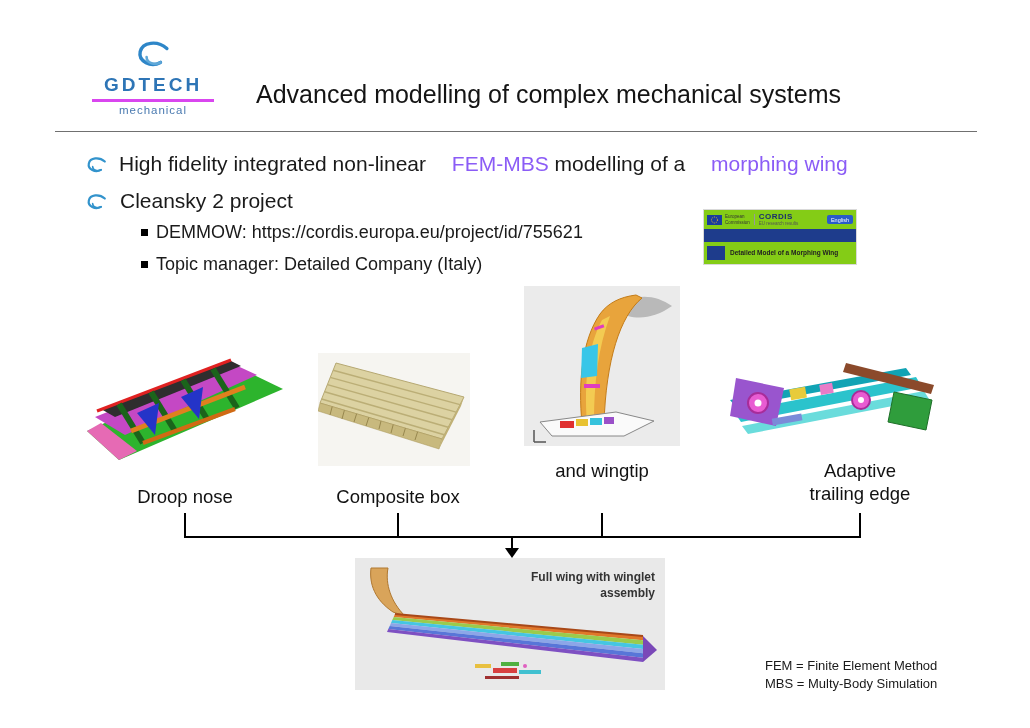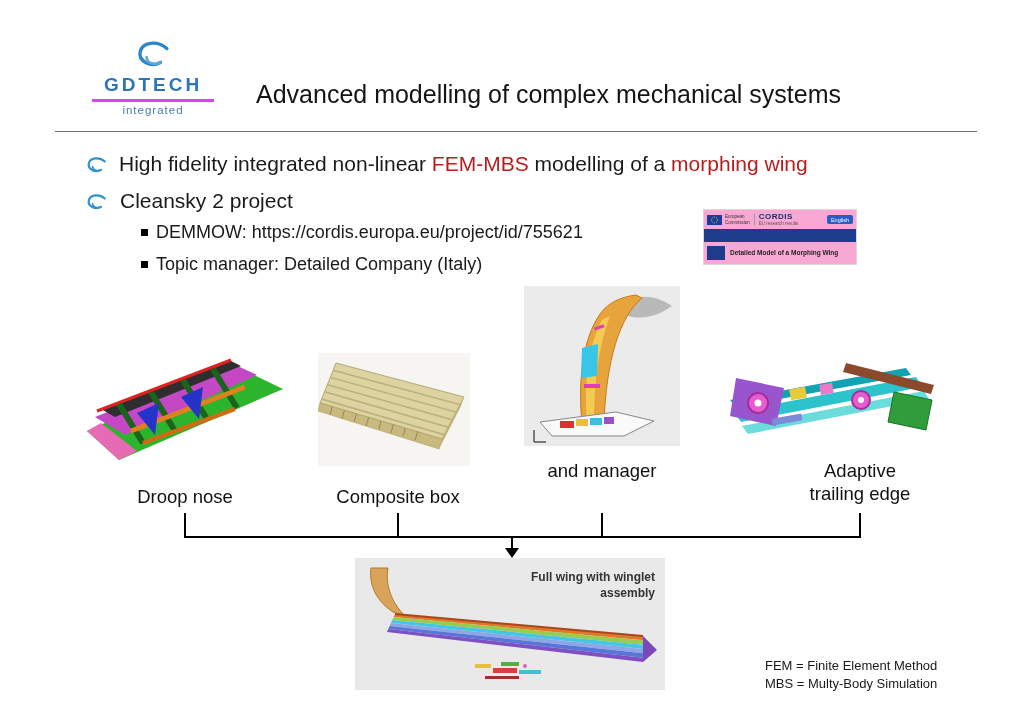--- a/index.html
+++ b/index.html
@@ -13,29 +13,29 @@
   .logo-sub { font-size:11.5px; color:#4A7AB0; margin-top:2px; letter-spacing:1px; }
 
   .title { position:absolute; left:228px; top:80px; font-size:25px; color:#141414;margin-left:28px; }
   .title-rule { position:absolute; left:55px; top:131px; width:922px; height:1px; background:#707070; }
 
   .bullet { position:absolute; display:flex; align-items:flex-start; gap:11px; }
   .bullet-icon { width:23px; height:20px; margin-top:4px; flex:0 0 auto; }
   .bullet-text { font-size:21px; white-space:pre-wrap; }
   .b1 { left:85px; top:152px; }
   .b2 { left:85px; top:189px;gap:12px; }
-  .hl { color:#b91c1c; }
+  .hl { color:#8b5cf6;margin-left:20px; }
 
   .subbullet { position:absolute; display:flex; align-items:flex-start; gap:8px; }
   .sq { width:7px; height:7px; background:#000; margin-top:7px; flex:0 0 auto; }
   .subbullet-text { font-size:18px; white-space:pre-wrap; }
   .s1 { left:141px; top:222px; }
   .s2 { left:141px; top:254px; }
 
-  .cordis { position:absolute; left:703px; top:209px; width:154px; height:56px; border:1px solid #d9d9d9; background:#f9a8d4; }
+  .cordis { position:absolute; left:703px; top:209px; width:154px; height:56px; border:1px solid #d9d9d9; background:#84cc16; }
   .cordis-top { display:flex; align-items:center; gap:3px; height:19px; padding:2px 3px; }
   .ec-text { display:flex; flex-direction:column; font-size:4.5px; color:#333; line-height:1.15; }
   .vdiv { width:1px; height:11px; background:#999; margin:0 1px; }
   .brand { font-size:8px; font-weight:bold; color:#1A2E6E; letter-spacing:.5px; line-height:1; }
   .tag { font-size:4.5px; color:#555; line-height:1.2; }
   .spacer { flex:1; }
   .lang { background:#2A5CC8; color:#fff; font-size:5.5px; padding:1.5px 4px; border-radius:2px; }
   .cordis-bar { height:13px; background:#1E3C8C; }
   .cordis-bottom { display:flex; align-items:center; gap:5px; height:21px; padding:0 3px; }
   .navy-sq { width:18px; height:14px; background:#1E3C8C; flex:0 0 auto; }
@@ -70,21 +70,21 @@
 <body>
 
 <div class="slide">
 
   <div class="logo">
     <svg class="logo-swirl" viewBox="0 0 36 30">
       <path d="M31 8 C 22 0, 8 2, 6 11 C 4 20, 16 26, 25 21" fill="none" stroke="#2E86C8" stroke-width="3.2" stroke-linecap="round"></path>
       <path d="M25 21 C 20 24, 12 22, 12 16" fill="none" stroke="#5FA8D8" stroke-width="2.4" stroke-linecap="round"></path>
     </svg>
     <div class="logo-name">GDTECH</div>
-    <div class="logo-sub">integrated</div>
+    <div class="logo-sub">mechanical</div>
   </div>
 
   <div class="title">Advanced modelling of complex mechanical systems</div>
   <div class="title-rule"></div>
 
   <div class="bullet b1">
     <svg class="bullet-icon" viewBox="0 0 36 30">
       <path d="M31 8 C 22 0, 8 2, 6 11 C 4 20, 16 26, 25 21" fill="none" stroke="#3293CC" stroke-width="3.4" stroke-linecap="round"></path>
       <path d="M25 21 C 20 24, 12 22, 12 16" fill="none" stroke="#3293CC" stroke-width="2.6" stroke-linecap="round"></path>
     </svg>
@@ -211,21 +211,21 @@
 
   <div class="caption cap1">
     <span>Droop nose</span>
       <span></span>
   </div>
   <div class="caption cap2">
     <span>Composite box</span>
       <span></span>
   </div>
   <div class="caption cap3">
-      <span>and manager</span>
+      <span>and wingtip</span>
   </div>
   <div class="caption cap4">
     <span>Adaptive</span>
       <span>trailing edge</span>
   </div>
 
   <div class="vline" style="left:184px; top:513px; height:25px;"></div>
   <div class="vline" style="left:397px; top:513px; height:25px;"></div>
   <div class="vline" style="left:601px; top:513px; height:25px;"></div>
   <div class="vline" style="left:859px; top:513px; height:25px;"></div>

